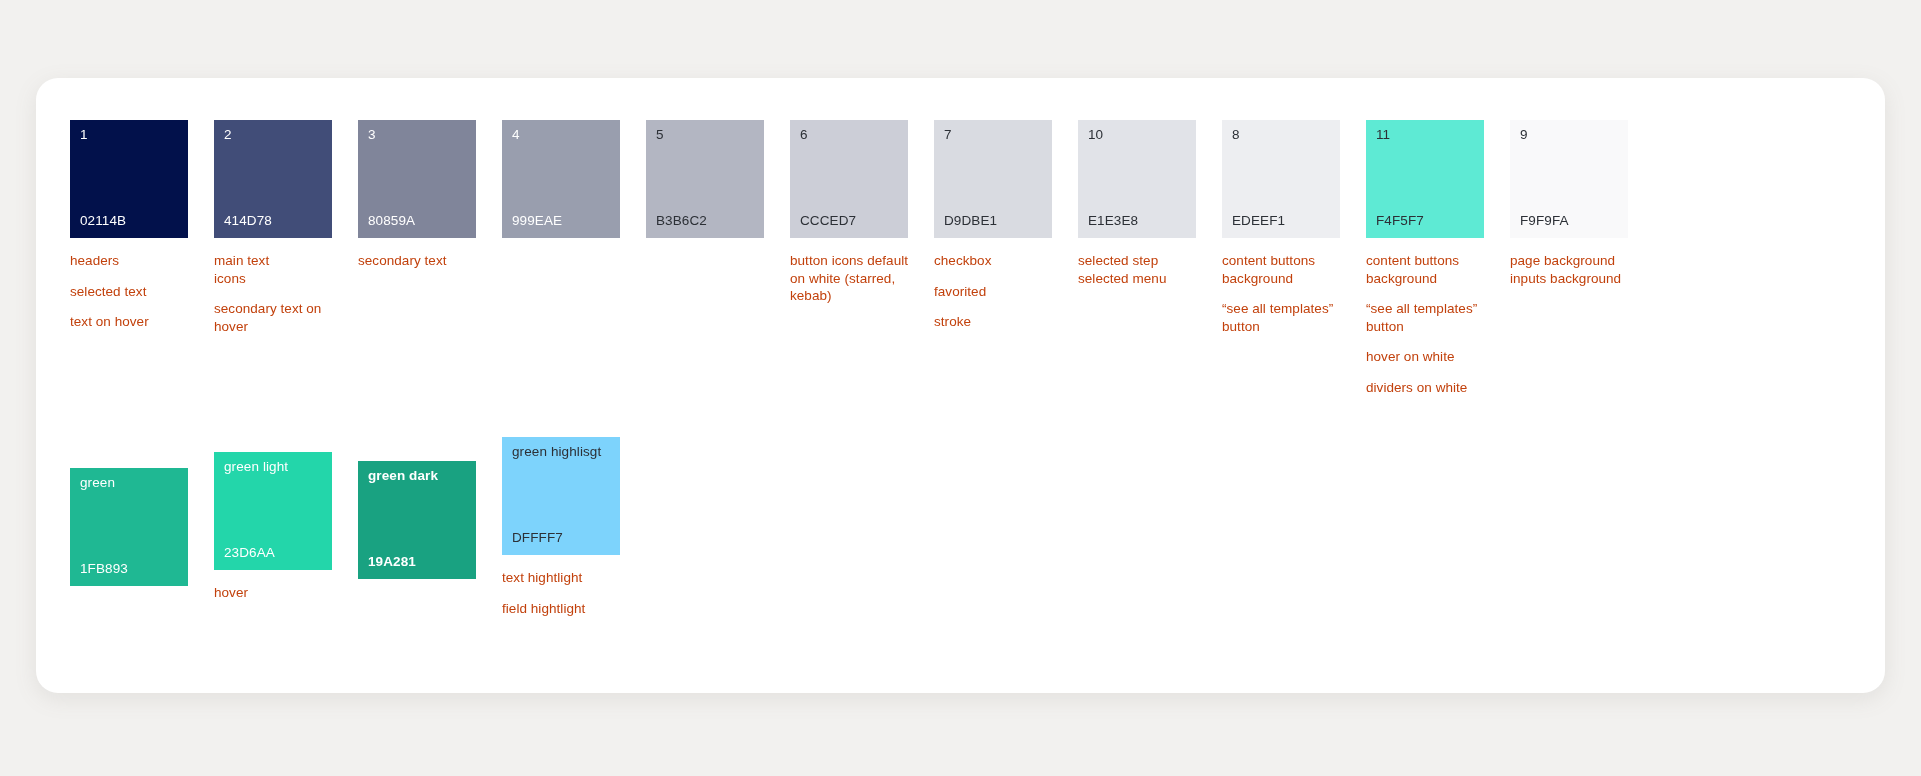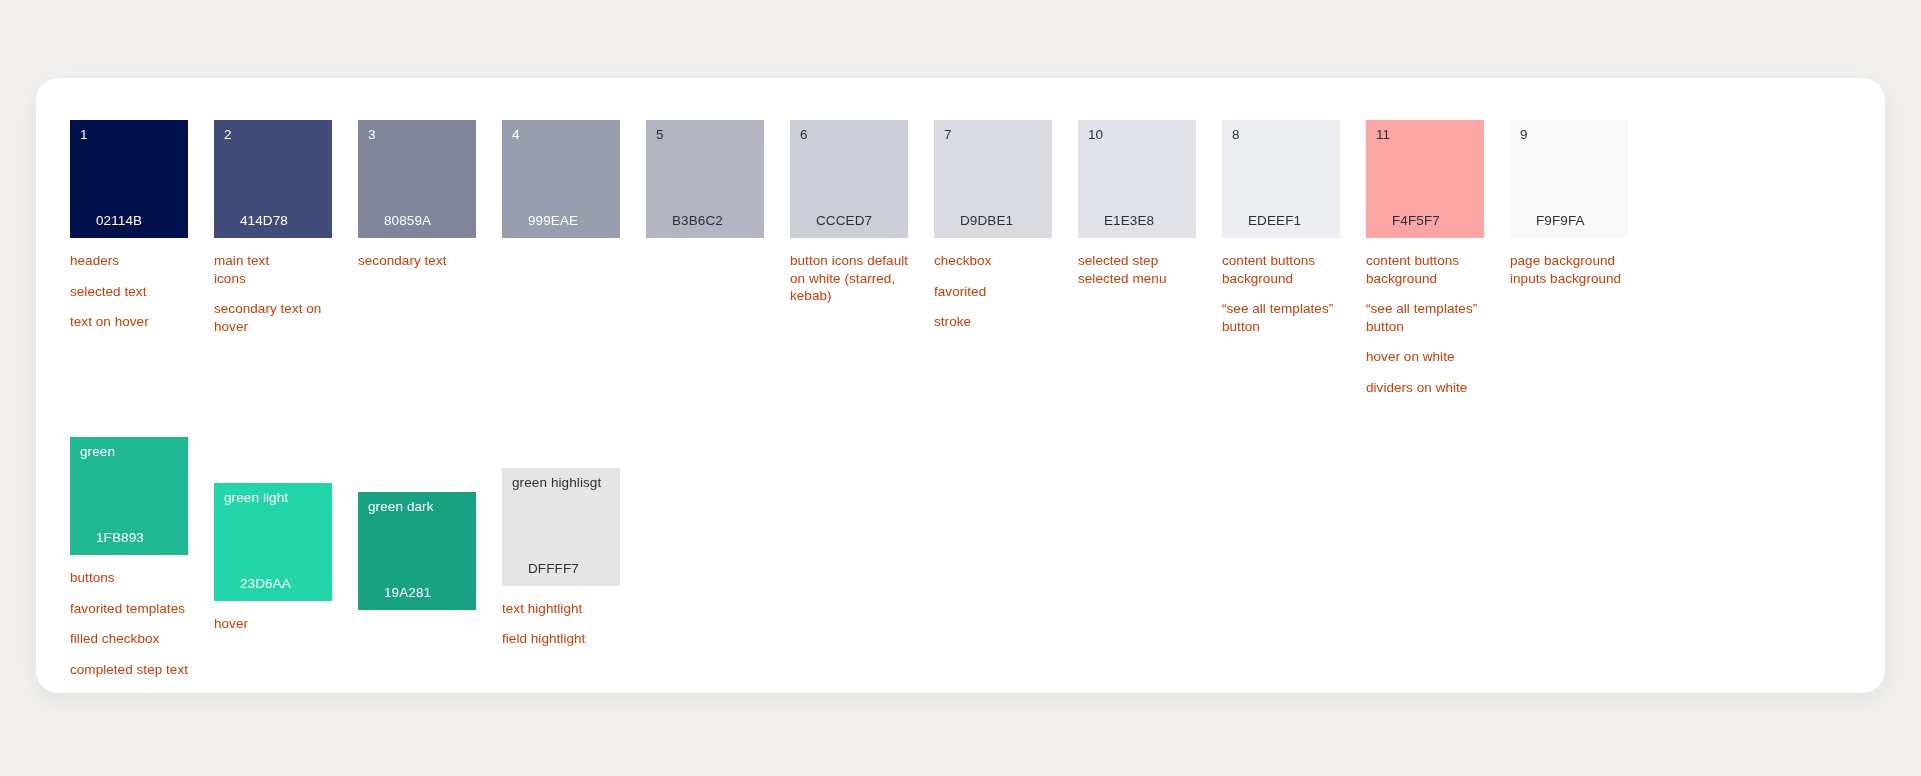--- a/index.html
+++ b/index.html
@@ -73,21 +73,20 @@
   }
 
   .chip-hex {
     position: absolute;
     left: 10px;
     bottom: 9px;
     font-size: 13.5px;
     line-height: 16px;
     letter-spacing: 0.1px;
     white-space: nowrap;
-    margin-left: 16px;
   }
 
   .chip.light-text .chip-id,
   .chip.light-text .chip-hex { color: #FFFFFF; }
 
   .chip.dark-text .chip-id,
   .chip.dark-text .chip-hex { color: #2C3036; }
 
   .captions {
     margin-top: 14px;
@@ -217,21 +216,21 @@
             <div class="captions">
               <div class="caption-group">
                 <div class="caption-line">content buttons background</div>
               </div>
               <div class="caption-group">
                 <div class="caption-line">“see all templates” button</div>
               </div>
             </div>
           </div>
           <div class="swatch-col">
-            <div class="chip dark-text" style="background: #fca5a5;">
+            <div class="chip dark-text" style="background: #5eead4;">
               <span class="chip-id">11</span>
               <span class="chip-hex">F4F5F7</span>
             </div>
             <div class="captions">
               <div class="caption-group">
                 <div class="caption-line">content buttons background</div>
               </div>
               <div class="caption-group">
                 <div class="caption-line">“see all templates” button</div>
               </div>
@@ -255,55 +254,41 @@
               </div>
             </div>
           </div>
         </div>
       <div class="row row-greens">
           <div class="swatch-col">
             <div class="chip light-text" style="background: rgb(31, 184, 147);">
               <span class="chip-id">green</span>
               <span class="chip-hex">1FB893</span>
             </div>
-            <div class="captions">
-              <div class="caption-group">
-                <div class="caption-line">buttons</div>
-              </div>
-              <div class="caption-group">
-                <div class="caption-line">favorited templates</div>
-              </div>
-              <div class="caption-group">
-                <div class="caption-line">filled checkbox</div>
-              </div>
-              <div class="caption-group">
-                <div class="caption-line">completed step text</div>
-              </div>
-            </div>
           </div>
           <div class="swatch-col">
             <div class="chip light-text" style="background: rgb(35, 214, 170);">
               <span class="chip-id">green light</span>
               <span class="chip-hex">23D6AA</span>
             </div>
             <div class="captions">
               <div class="caption-group">
                 <div class="caption-line">hover</div>
               </div>
             </div>
           </div>
           <div class="swatch-col">
-            <div class="chip light-text" style="background: rgb(25, 162, 129);">
+            <div class="chip light-text" style="background: rgb(25, 162, 129); font-weight: bold;">
               <span class="chip-id">green dark</span>
               <span class="chip-hex">19A281</span>
             </div>
             <div class="captions"></div>
           </div>
           <div class="swatch-col">
-            <div class="chip dark-text" style="background: #e5e5e5;">
+            <div class="chip dark-text" style="background: #7dd3fc;">
               <span class="chip-id">green highlisgt</span>
               <span class="chip-hex">DFFFF7</span>
             </div>
             <div class="captions">
               <div class="caption-group">
                 <div class="caption-line">text hightlight</div>
               </div>
               <div class="caption-group">
                 <div class="caption-line">field hightlight</div>
               </div>

